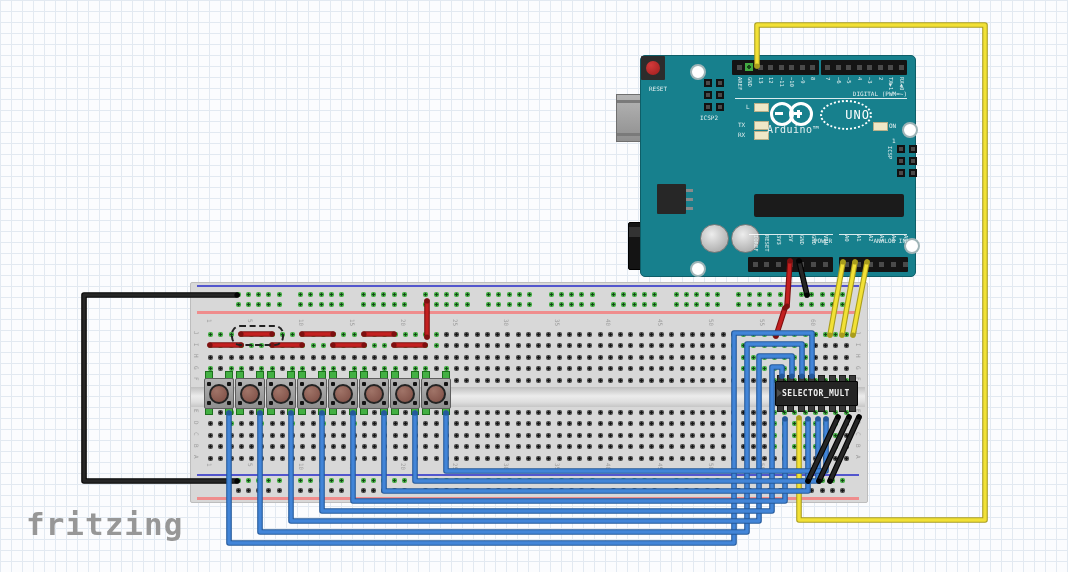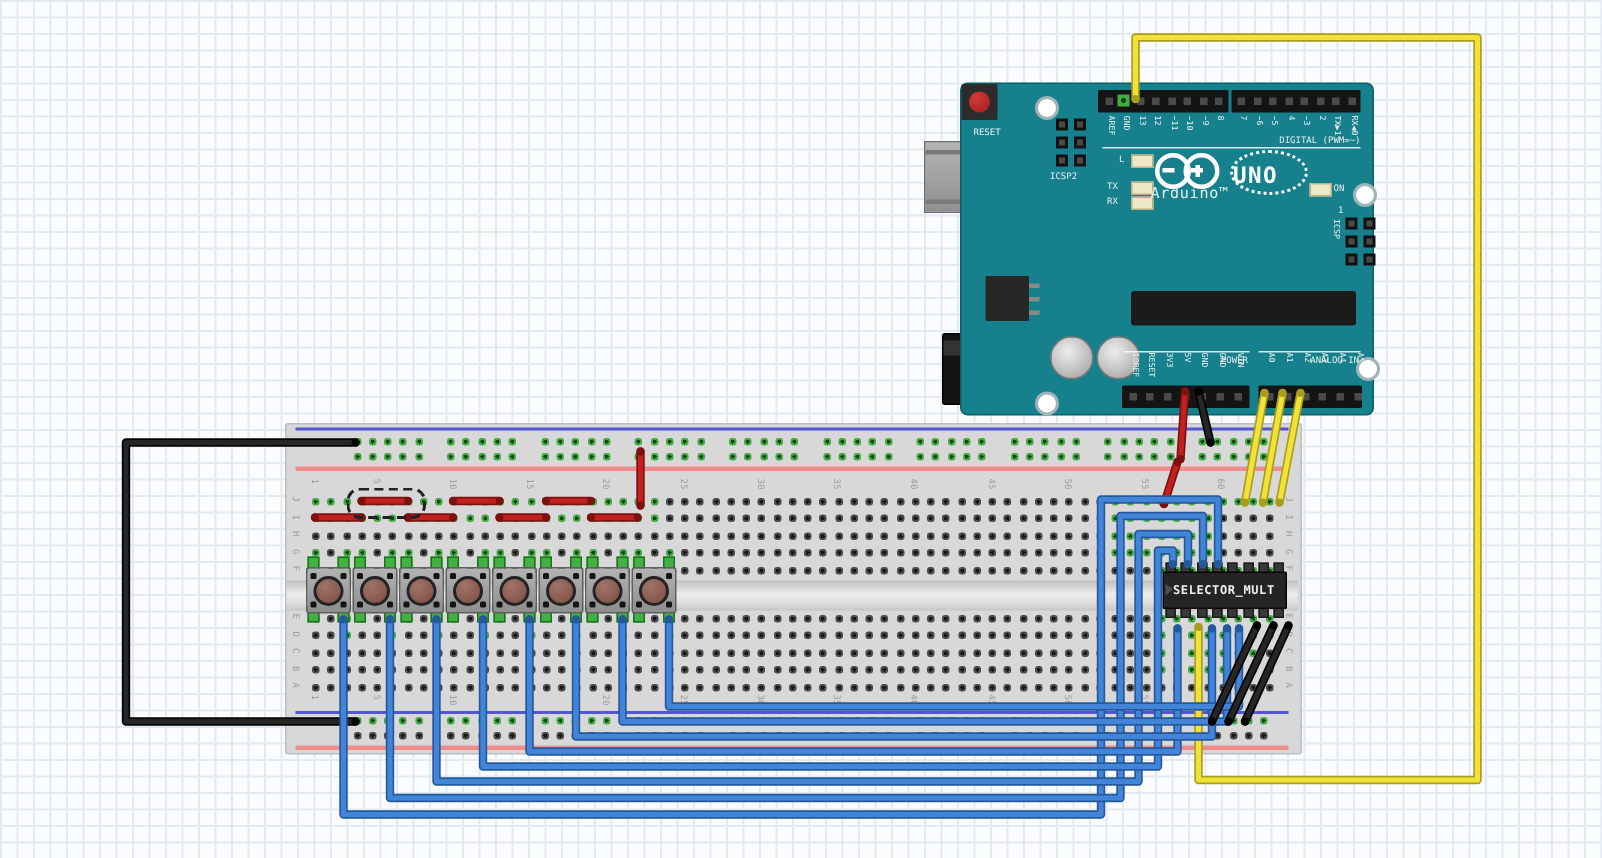--- a/index.html
+++ b/index.html
@@ -57,32 +57,33 @@
     border:1px solid #6f6f6f;z-index:9;}
   #usb .band{position:absolute;left:0;width:100%;height:3px;background:#7a7a7a;}
   #pwrjack{left:628px;top:222px;width:66px;height:46px;background:#141414;border:1px solid #000;
     border-radius:2px;z-index:9;}
   #pwrjack .face{position:absolute;left:0;top:4px;width:100%;height:10px;background:#333;}
   .cap-cyl{position:absolute;width:27px;height:27px;border-radius:50%;
     background:radial-gradient(circle at 40% 35%,#ededed,#9c9c9c);border:1px solid #787878;}
   #logo-inf .c{position:absolute;width:18px;height:18px;border:3.2px solid #fff;border-radius:50%;}
   #uno-oval{position:absolute;left:819px;top:99px;width:48px;height:26px;border:2px dotted #fff;
     border-radius:50%;z-index:11;}
-  #uno-oval span{position:absolute;width:100%;text-align:left;top:6px;font-size:15px;font-weight:bold;color:#fff;letter-spacing:1px;}
+  #uno-oval span{position:absolute;width:100%;text-align:right;top:6px;font-size:12px;font-weight:normal;color:#fff;letter-spacing:1px;}
   
   #sel-ellipse{left:231px;top:325px;width:49px;height:17px;border:2px dashed #222;
     border-radius:9px;z-index:30;}
   #wires{left:0;top:0;z-index:20;pointer-events:none;}
   .greenpin{position:absolute;width:8px;height:8px;background:radial-gradient(circle,#17441a 0 30%,#42ab42 32%);z-index:11;}
 </style>
 </head>
 <body>
 
 <div id="stage">
 
+  <div class="abs" id="fz-logo">fritzing</div>
 
   <div class="abs" id="bb">
     <div class="bb-line bb-blue" style="top:2px"></div>
     <div class="bb-line bb-red" style="top:28px"></div>
     <div id="bb-channel"></div>
     <div class="bb-line bb-blue" style="top:191px"></div>
     <div class="bb-line bb-red" style="top:214px"></div>
     <div id="bb-holes">
         <div class="hole green" style="left: 44.5px; top: 8.5px;"></div>
         <div class="hole green" style="left: 44.5px; top: 18.5px;"></div>

